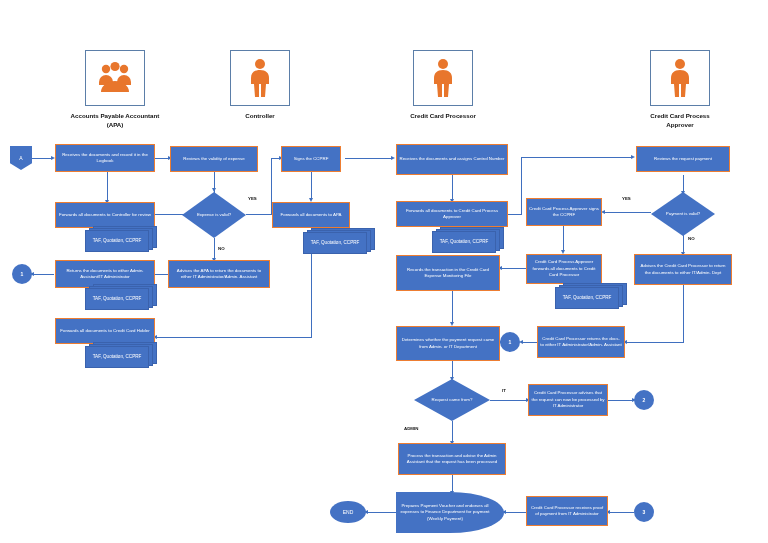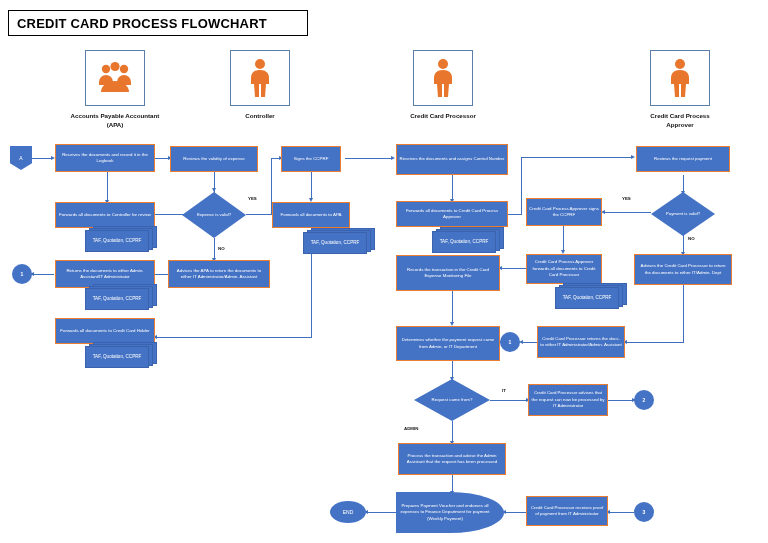--- a/index.html
+++ b/index.html
@@ -54,23 +54,20 @@
         border-right:4px solid #3f6fbf;}
   .ar-d{border-left:2.6px solid transparent;border-right:2.6px solid transparent;
         border-top:4px solid #3f6fbf;}
   .lbl{position:absolute;font-size:4.4px;font-weight:bold;color:#111;}
 </style>
 </head>
 <body>
 
 <div id="canvas">
 
-  <div class="title-box">
-    <span>CREDIT CARD PROCESS FLOWCHART</span>
-  </div>
 
   <div class="role" style="left:50px;top:50px;">
     <div class="frame">
       <svg width="40" height="36" viewBox="0 0 40 36">
         <circle cx="11" cy="9" r="4.2" fill="#E8762C"></circle>
         <circle cx="20" cy="6.5" r="4.6" fill="#E8762C"></circle>
         <circle cx="29" cy="9" r="4.2" fill="#E8762C"></circle>
         <path d="M4 22 a7 7 0 0 1 14 0 v3 h-14 z" fill="#E8762C"></path>
         <path d="M22 22 a7 7 0 0 1 14 0 v3 h-14 z" fill="#E8762C"></path>
         <path d="M6 32 a14 11 0 0 1 28 0 z" fill="#E8762C"></path>

